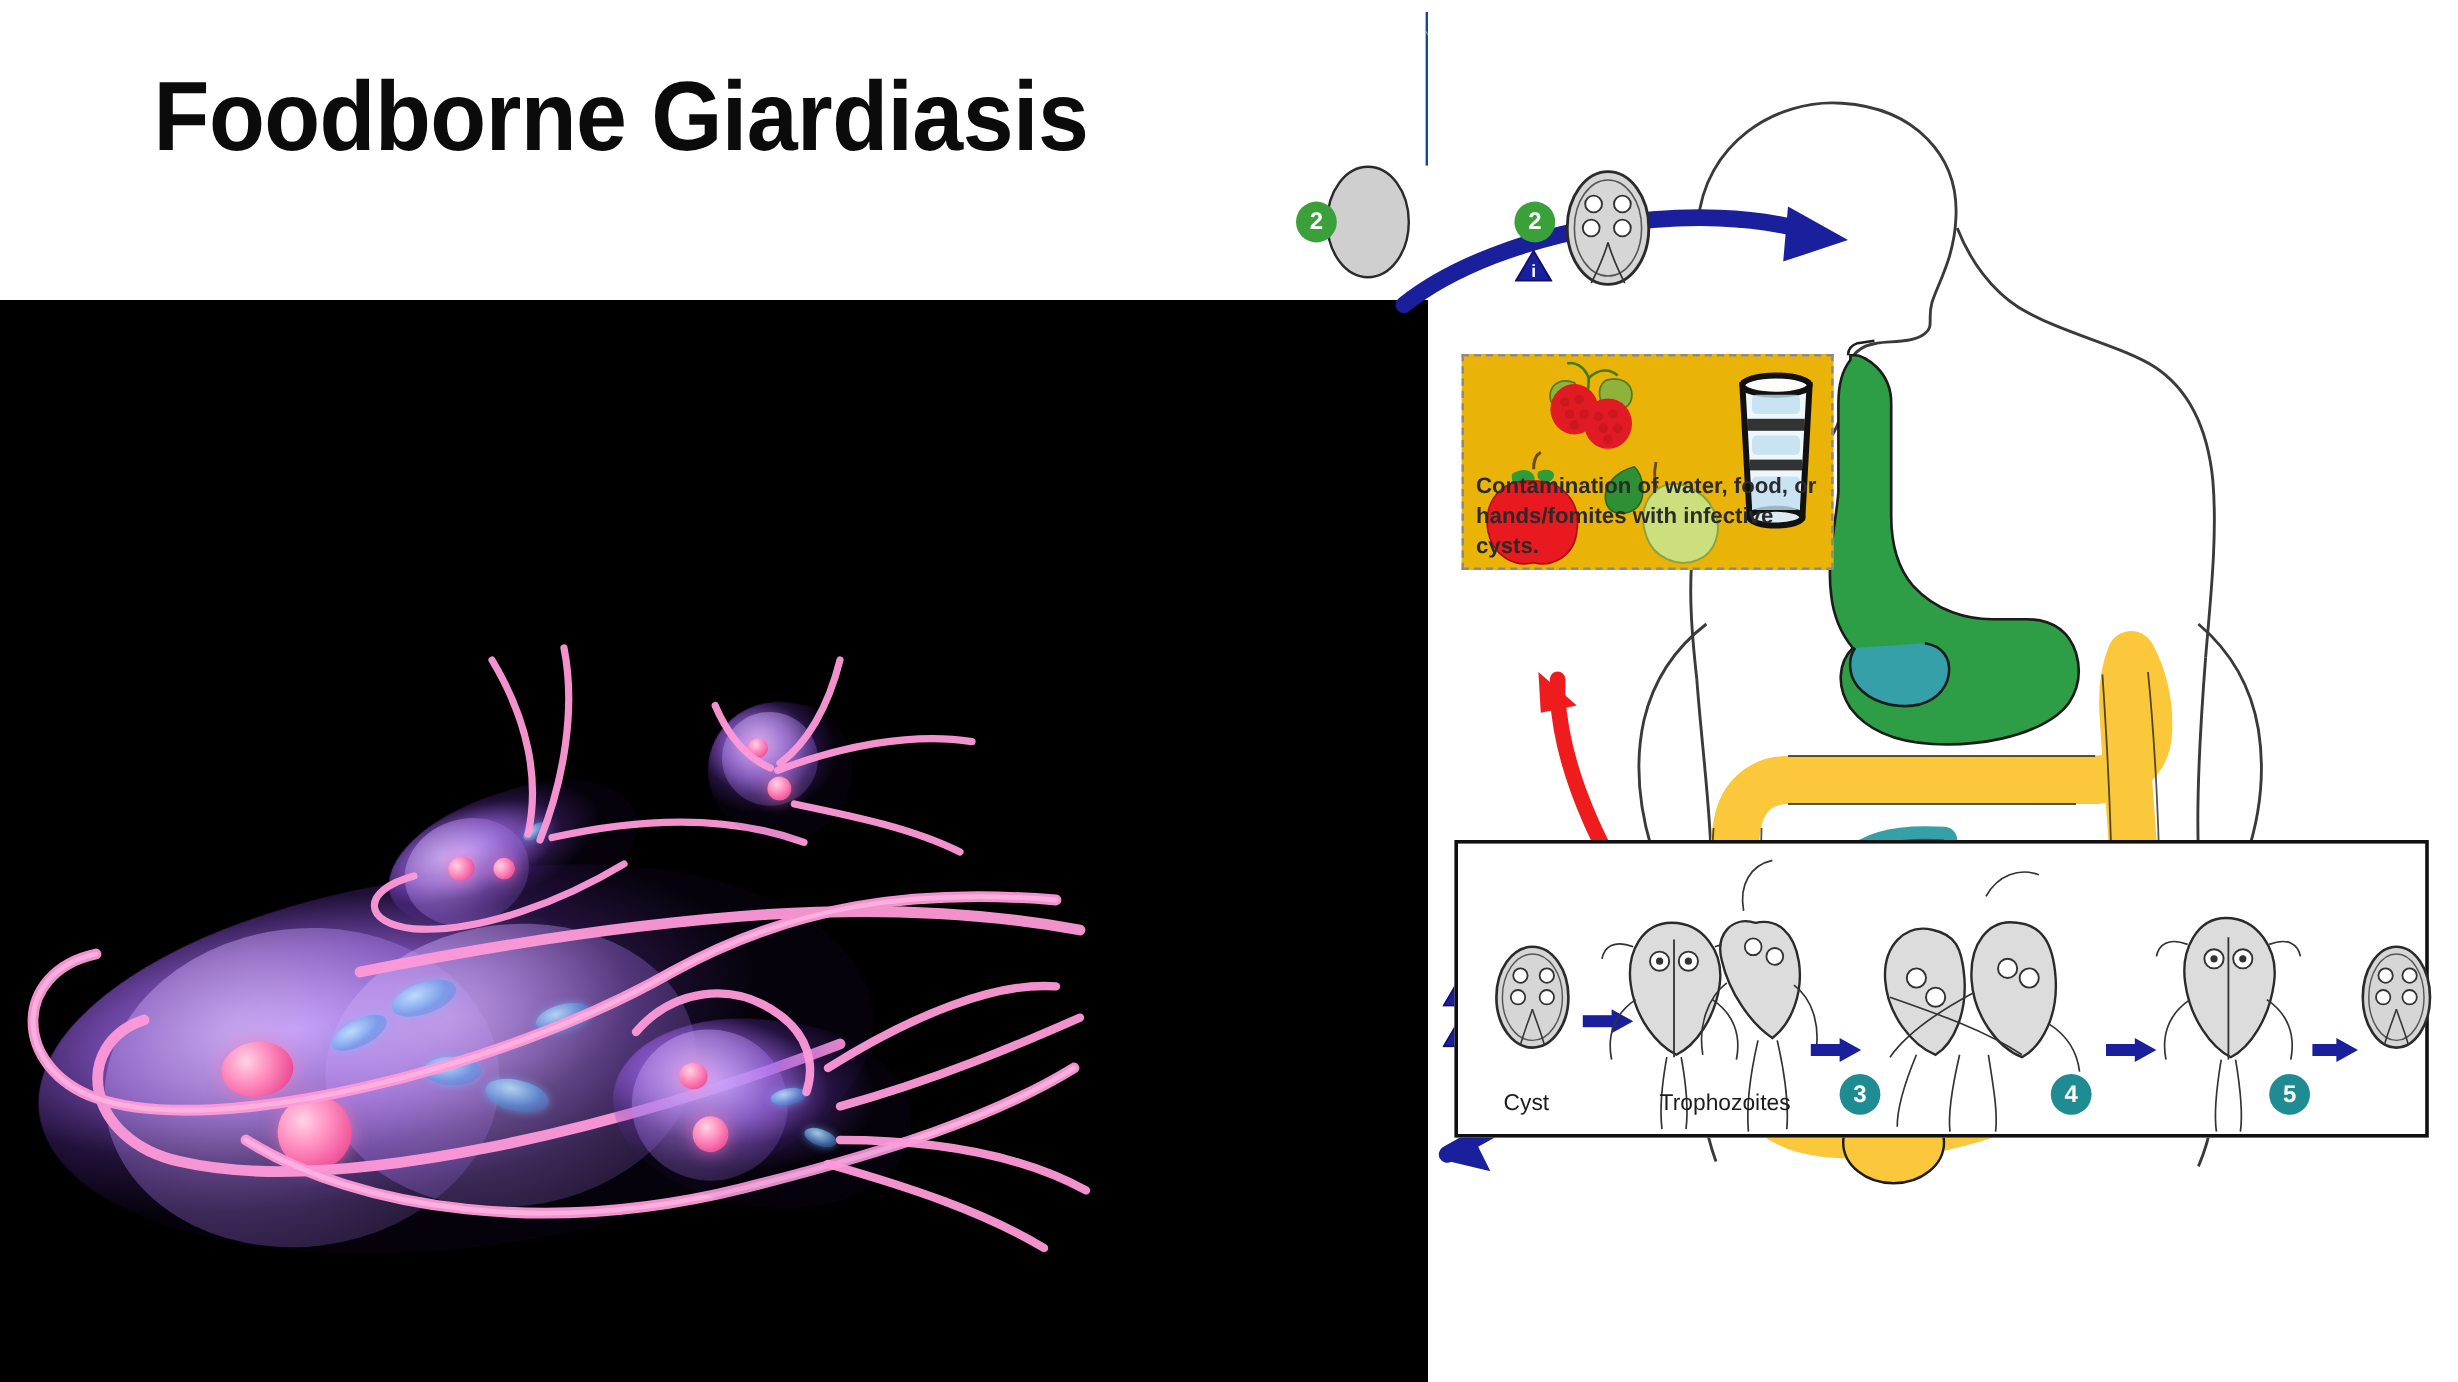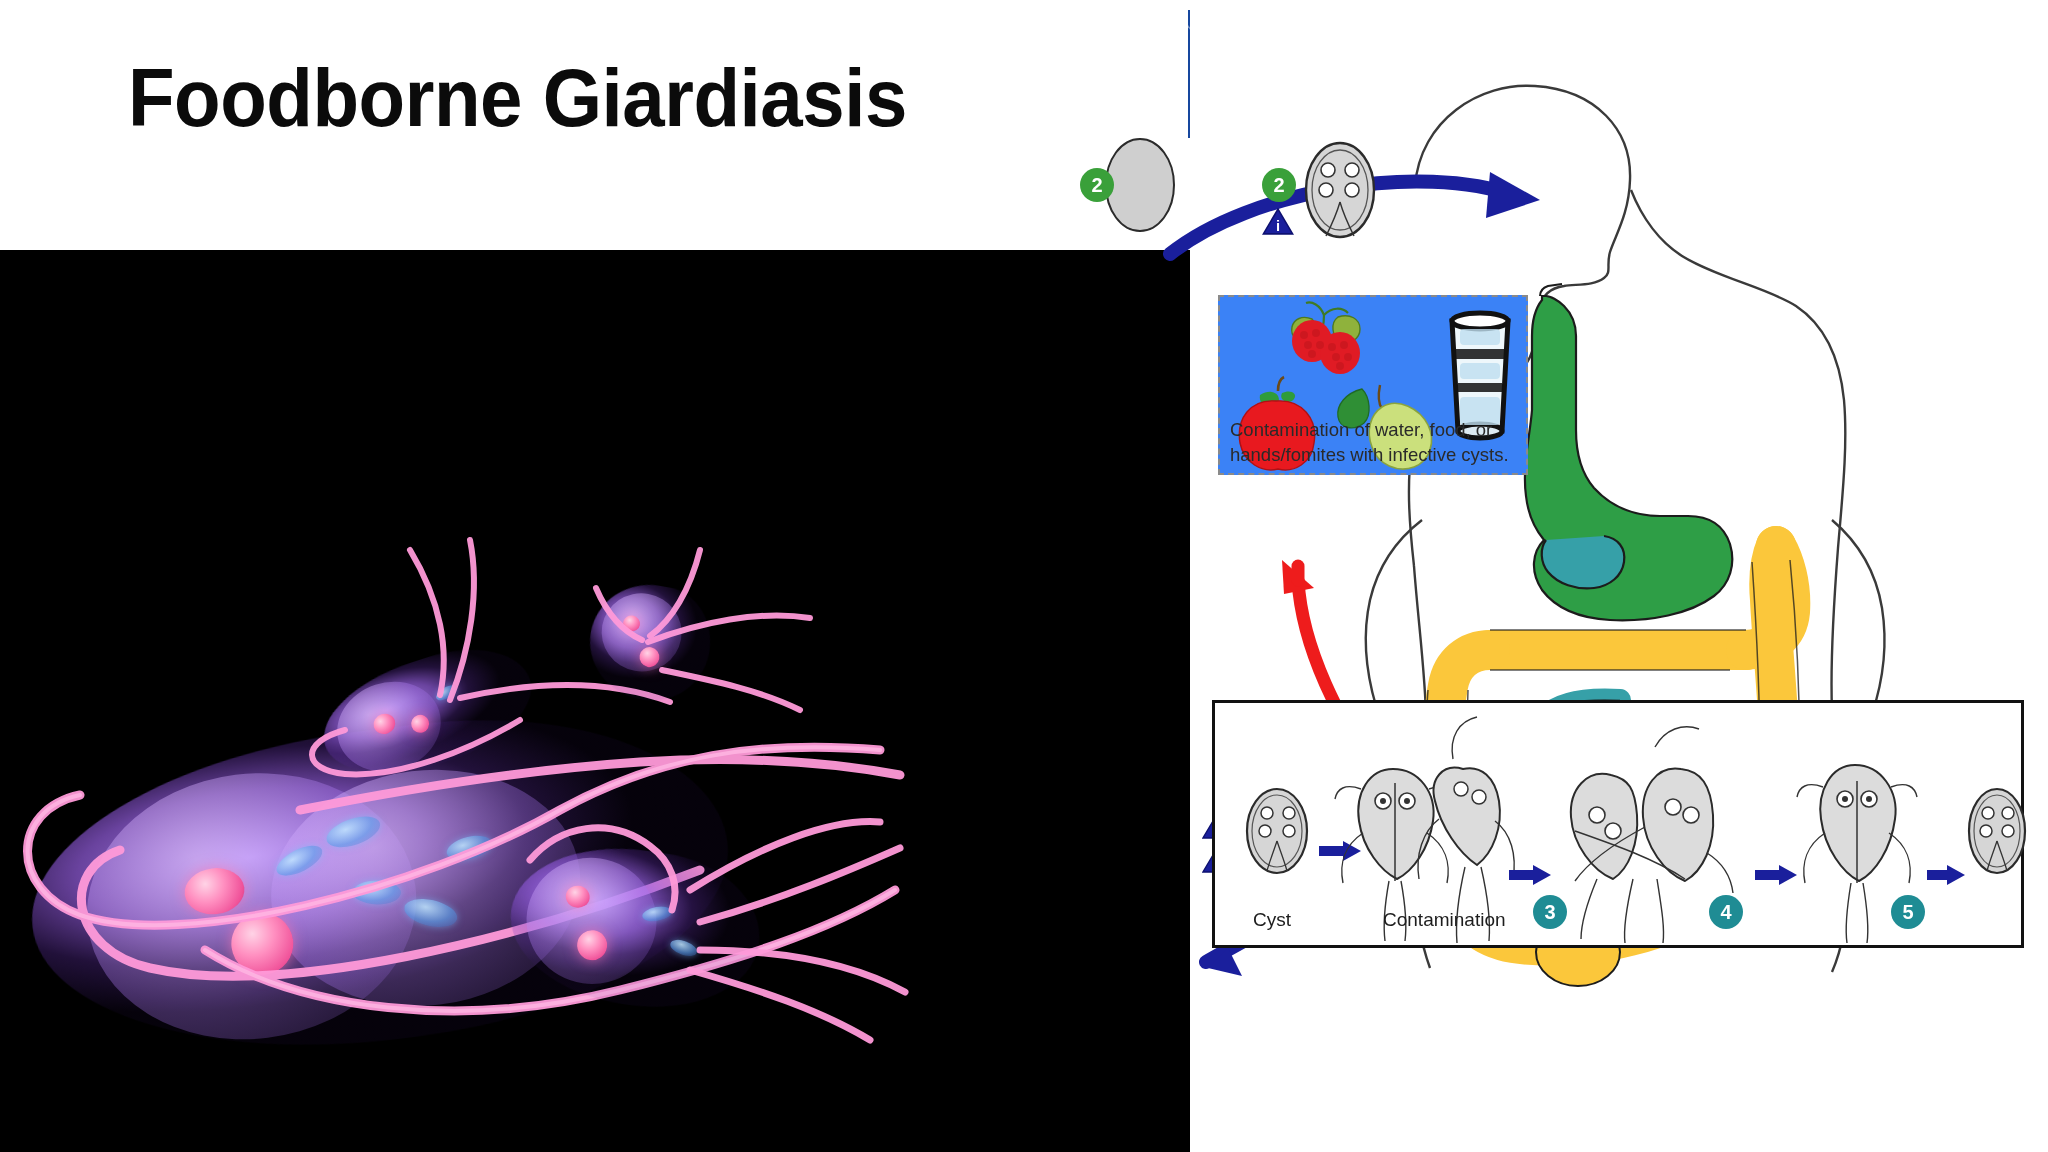--- a/index.html
+++ b/index.html
@@ -116,21 +116,22 @@
     left: 1190px; top: 0;
     width: 858px; height: 1152px;
     background: #ffffff;
   }
 
   .info-box {
     position: absolute;
     left: 28px; top: 295px;
     width: 310px; height: 180px;
     border: 2px dashed #8a8a8a;
-    background: #3b82f6;
+    background: #eab308;
+    font-weight: bold;
   }
   .info-box-text {
     position: absolute;
     left: 10px; bottom: 6px;
     right: 8px;
     font-size: 18.5px;
     line-height: 25px;
     color: #2a2a2a;
     font-family: "Liberation Sans", sans-serif;
   }
@@ -669,21 +670,21 @@
           <span>3</span>
         </div>
       <div class="marker m-teal" style="left:494px; top:192px;">
           <span>4</span>
         </div>
       <div class="marker m-teal" style="left:676px; top:192px;">
           <span>5</span>
         </div>
 
       <div class="cyst-label" style="left:38px; top:206px;">Cyst</div>
-      <div class="cyst-label" style="left:168px; top:206px;">Contamination</div>
+      <div class="cyst-label" style="left:168px; top:206px;">Trophozoites</div>
     </div>
 
   </div>
 
   <svg style="position:absolute; left:1190px; top:0; overflow:visible;" width="858" height="1152" viewBox="0 0 858 1152">
     <g>
       <ellipse cx="150" cy="190" rx="34" ry="47" fill="#d6d6d6" stroke="#2b2b2b" stroke-width="2.4"></ellipse>
       <ellipse cx="150" cy="190" rx="28" ry="40" fill="none" stroke="#555555" stroke-width="1.3"></ellipse>
       <circle cx="138" cy="170" r="7" fill="#ffffff" stroke="#333333" stroke-width="1.6"></circle>
       <circle cx="162" cy="170" r="7" fill="#ffffff" stroke="#333333" stroke-width="1.6"></circle>

